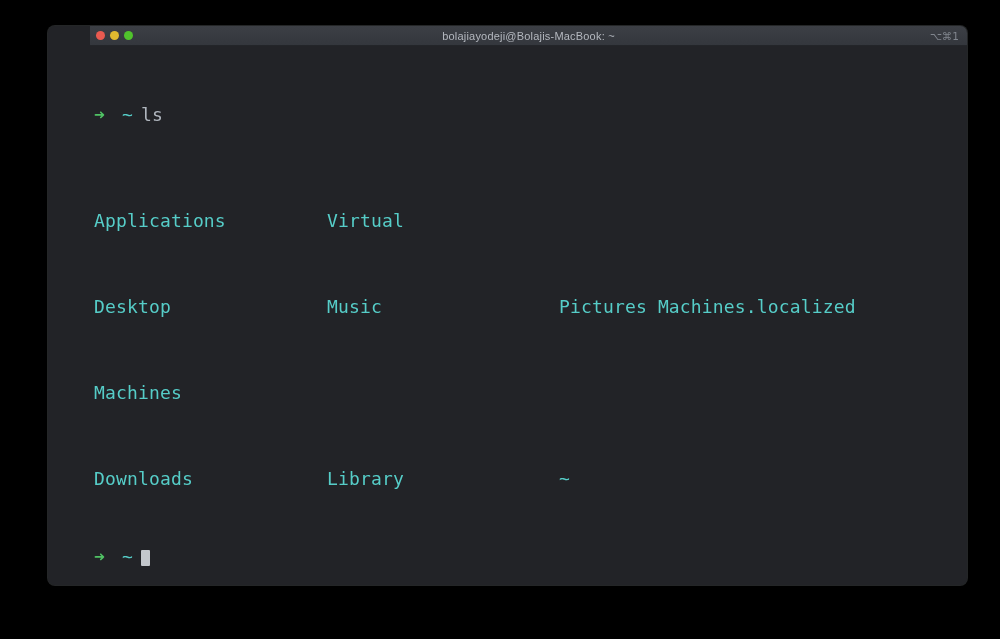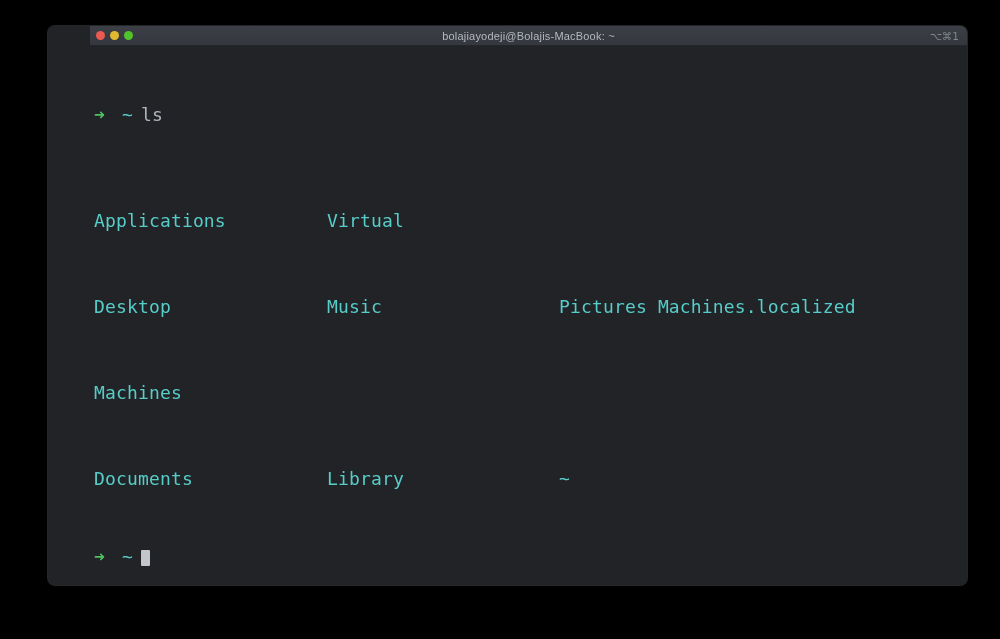--- a/index.html
+++ b/index.html
@@ -118,21 +118,21 @@
     </div>
     <div class="listing-row">
       <span class="c-dir">Desktop</span>
       <span class="c-dir">Music</span>
       <span class="c-dir">Pictures Machines.localized</span>
     </div>
     <div class="listing-row">
       <span class="c-dir">Machines</span>
     </div>
     <div class="listing-row">
-      <span class="c-dir">Documents</span>
+      <span class="c-dir">Downloads</span>
       <span class="c-dir">Library</span>
       <span class="c-dir">~</span>
     </div>
 
     <div class="line"><span class="c-arrow">➜</span><span class="c-path">~</span><span class="cursor-block"></span></div>
 
   </div>
 </div>
 
 </body></html>

